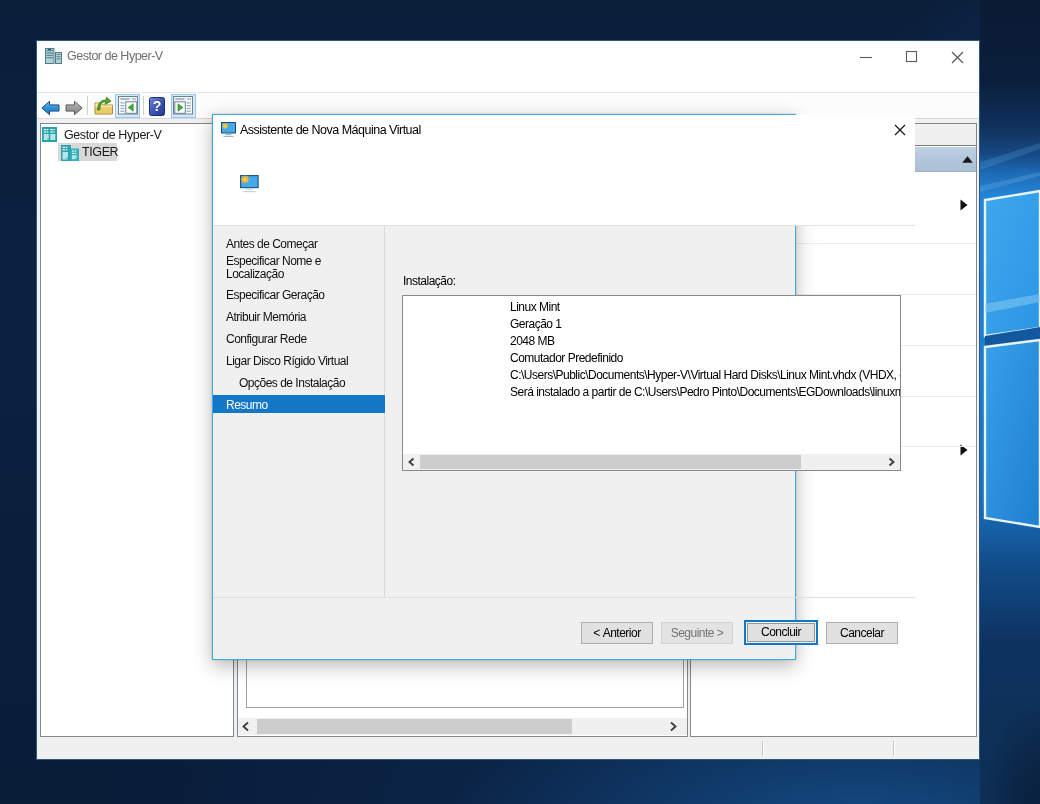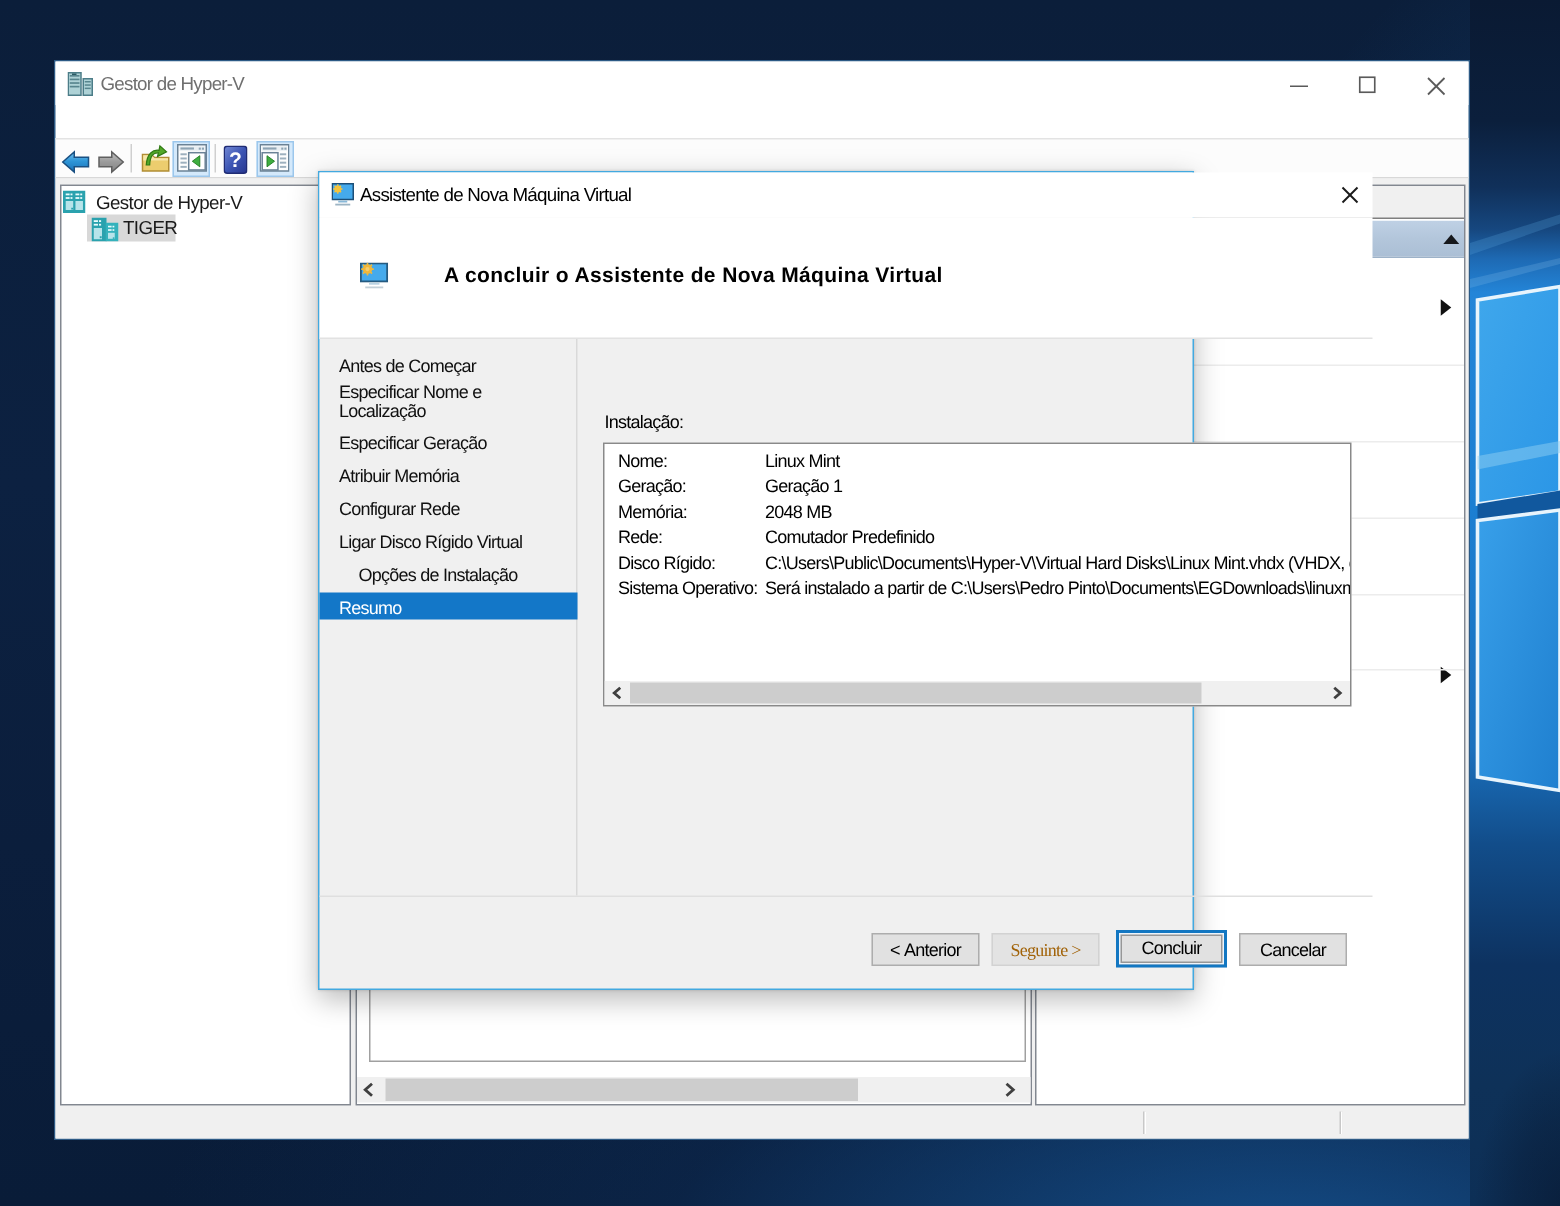--- a/index.html
+++ b/index.html
@@ -278,46 +278,44 @@
   </svg>
   <div id="dlgbanner" class="abs"></div>
   <svg class="abs" style="left:27px; top:60px;" width="19" height="18" viewBox="0 0 19 18">
     <rect x="0.6" y="0.6" width="17.5" height="12" fill="#45aaec" stroke="#255a80" stroke-width="1.2"></rect>
     <circle cx="5" cy="4.4" r="3.2" fill="#f0b73a"></circle>
     <path d="M5 0.2 L5 8.6 M0.8 4.4 L9.2 4.4 M2 1.4 L8 7.4 M8 1.4 L2 7.4" stroke="#f0b73a" stroke-width="1.1"></path>
     <circle cx="5" cy="4.4" r="1.4" fill="#f6cf6e"></circle>
     <rect x="6" y="13.6" width="7" height="1.2" fill="#b9d2e2"></rect>
     <rect x="3.5" y="16" width="12" height="1.2" fill="#c2cfd8"></rect>
   </svg>
-  <div class="abs" style="left:83px; top:60px; font-size:14px; font-weight:bold; letter-spacing:0.25px; color:#000;">A concluir o Assistente de Nova Máquina Virtual</div>
   <div id="dlgside" class="abs">
     <div class="sideitem" style="top:11px;">Antes de Começar</div>
     <div class="sideitem" style="top:29px; line-height:13px;">Especificar Nome e<br>Localização</div>
     <div class="sideitem" style="top:62px;">Especificar Geração</div>
     <div class="sideitem" style="top:84px;">Atribuir Memória</div>
     <div class="sideitem" style="top:106px;">Configurar Rede</div>
     <div class="sideitem" style="top:128px;">Ligar Disco Rígido Virtual</div>
     <div class="sideitem" style="left:26px; top:150px;">Opções de Instalação</div>
     <div style="position:absolute; left:0; top:169px; width:172px; height:18px; background:#1377c8;"></div>
     <div class="sideitem" style="top:172px; color:#fff;">Resumo</div>
   </div>
   <div id="dlgcontent" class="abs" style="left:0; top:111px; width:702px; height:371px; font-size:12px; color:#000;">
     <div style="position:absolute; left:190px; top:48px;">Instalação:</div>
     <div style="position:absolute; left:189px; top:69px; width:499px; height:176px; border:1px solid #898989; background:#fff; overflow:hidden;">
-      <div style="position:absolute; left:9px; top:3px; line-height:17px;">Nome:<br>Geração:<br>Memória:<br>Rede:<br>Disco Rígido:<br>Sistema Operativo:</div>
       <div style="position:absolute; left:107px; top:3px; line-height:17px; white-space:nowrap;">Linux Mint<br>Geração 1<br>2048 MB<br>Comutador Predefinido<br>C:\Users\Public\Documents\Hyper-V\Virtual Hard Disks\Linux Mint.vhdx (VHDX, d<br>Será instalado a partir de C:\Users\Pedro Pinto\Documents\EGDownloads\linuxm</div>
       <div style="position:absolute; left:0px; top:158px; width:497px; height:16px; background:#f0f0f0;">
         <svg style="position:absolute; left:4px; top:3px;" width="9" height="10" viewBox="0 0 9 10">
             <path d="M6.5 1.5 L2.5 5 L6.5 8.5" fill="none" stroke="#404040" stroke-width="1.9"></path>
           </svg>
         <div style="position:absolute; left:17px; top:1px; width:381px; height:14px; background:#cdcdcd;"></div>
         <svg style="position:absolute; left:484px; top:3px;" width="9" height="10" viewBox="0 0 9 10">
             <path d="M2.5 1.5 L6.5 5 L2.5 8.5" fill="none" stroke="#404040" stroke-width="1.9"></path>
           </svg>
       </div>
     </div>
   </div>
   <div id="dlgfoot" class="abs"></div>
   <div class="btn" style="left:368px;">&lt;&nbsp;Anterior</div>
-  <div class="btn" style="left:448px; color:#a16207; background:#e3e3e3; border-color:#d2d2d2;font-family:Liberation Serif, serif;">Seguinte&nbsp;&gt;</div>
+  <div class="btn" style="left:448px; color:#737373; background:#e3e3e3; border-color:#d2d2d2;">Seguinte&nbsp;&gt;</div>
   <div class="btn" style="left:531px; top:505px; width:74px; height:25px; border:2px solid #1377c2; box-shadow:inset 0 0 0 1px #eef4fa, inset 0 0 0 2px #979797; line-height:21px;">Concluir</div>
   <div class="btn" style="left:613px;">Cancelar</div>
 </div>
 
 </body></html>

